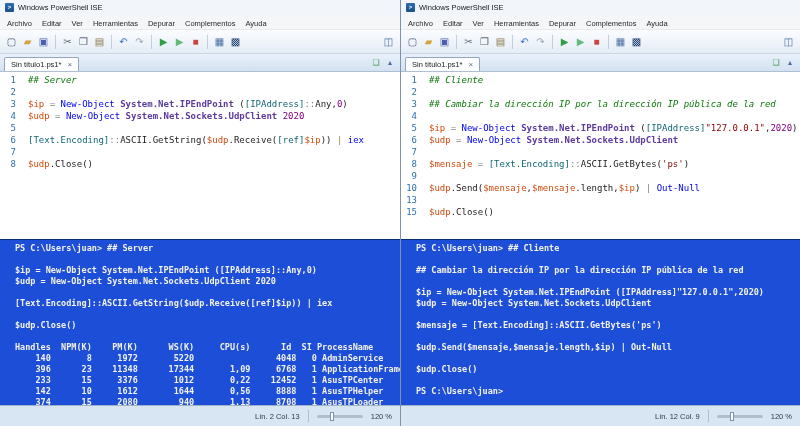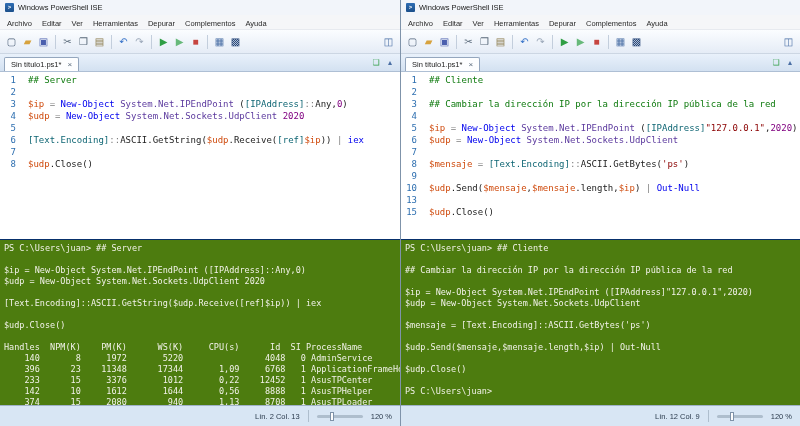--- a/index.html
+++ b/index.html
@@ -26,31 +26,31 @@
   .tab-label { font-size:7.5px; color:#1c1c1c; white-space:nowrap; }
   .tab-close { font-size:8px; color:#5a6a7c; line-height:7px; }
   .tab-icons { margin-left:auto; display:flex; align-items:center; gap:2px; padding-bottom:2px; }
   .tab-icons .tb-icon { width:12px; height:12px; font-size:8px; line-height:12px; }
 
   .editor { flex:0 0 167px; height:167px; display:flex; background:#fff; overflow:hidden; font-family:"DejaVu Sans Mono", monospace; font-size:9px; line-height:12px; }
   .gutter { flex:0 0 20px; text-align:right; padding:2px 4px 0 0; color:#2e6fb0; background:#fff; }
   .gutter div { height:12px; }
   .code { padding:2px 0 0 8px; white-space:pre; overflow:hidden; }
   .code-line { height:12px; white-space:pre; }
-  .tk-cmt { color:#0e7a0e; }
+  .tk-cmt { color:#0e7a0e;font-style:italic; }
   .tk-var { color:#cf4a0c; }
   .tk-cmd { color:#0000ee; }
   .tk-op  { color:#808080; }
   .tk-num { color:#800080; }
   .tk-str { color:#8b0000; }
   .tk-typ { color:#0f6674; }
-  .tk-arg { color:#5c3a9e; }
+  .tk-arg { color:#5c3a9e;font-weight:bold; }
   .tk-pl  { color:#1c1c1c; }
 
-  .console { flex:1 1 auto; background:#4d7c0f; color:#f2f2e9; font-family:"DejaVu Sans Mono", monospace; font-size:8.5px; line-height:11px; padding:3px 4px; white-space:pre; overflow:hidden; border-top:1px solid #08306b; }
+  .console { flex:1 1 auto; background:#1d4ed8; color:#f2f2e9; font-family:"DejaVu Sans Mono", monospace; font-size:8.5px; line-height:11px; padding:3px 15px; white-space:pre; overflow:hidden; border-top:1px solid #08306b;font-weight:bold; }
   .console-line { height:11px; white-space:pre; }
 
   .statusbar { height:21px; flex:0 0 21px; background:#d8e6f4; border-top:1px solid #9fb2c8; display:flex; align-items:center; padding:0 8px; font-size:7.5px; color:#2a3a4c; }
   .sb-right { margin-left:auto; display:flex; align-items:center; gap:8px; }
   .sb-sep { width:1px; height:12px; background:#aebecd; display:inline-block; }
   .slider { width:46px; height:3px; background:#aebecd; border-radius:2px; position:relative; display:inline-block; }
   .thumb { position:absolute; left:13px; top:-3px; width:4px; height:9px; background:#fdfdfd; border:1px solid #7e92a8; display:block; }
 </style>
 </head>
 <body>

